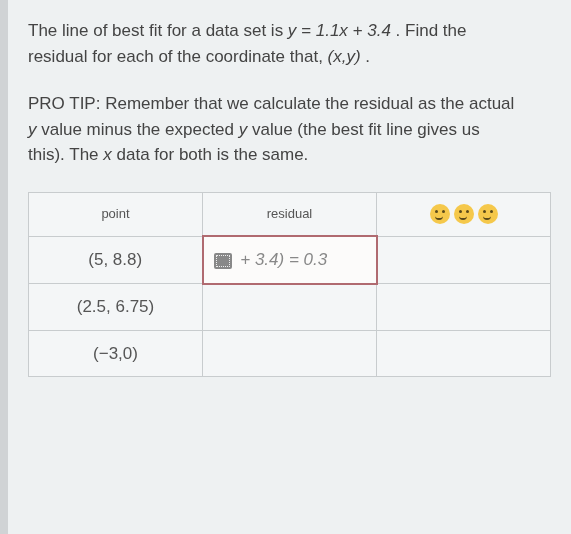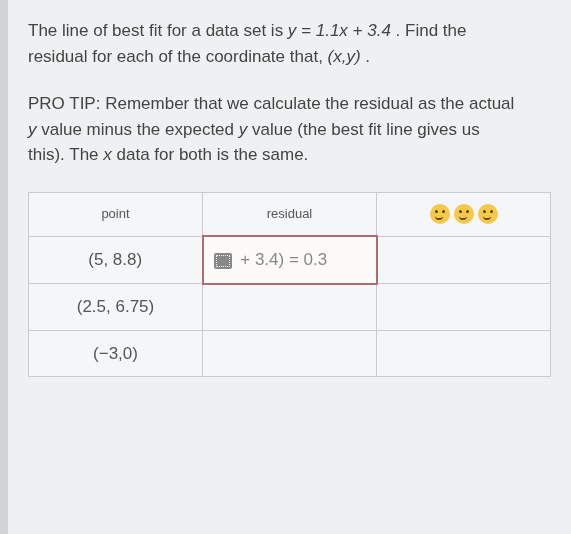--- a/index.html
+++ b/index.html
@@ -44,20 +44,21 @@
     background: #f4f6f7;
     font-size: 13px;
   }
   .residual-cell {
     border: 2px solid #b06a70;
     background: #fcfbfa;
     position: relative;
     text-align: left;
     padding-left: 10px;
     color: #888;
+    font-style: italic;
   }
   .kbd-icon {
     display: inline-block;
     width: 18px;
     height: 16px;
     background: #888;
     border-radius: 2px;
     vertical-align: middle;
     margin-right: 4px;
     position: relative;

